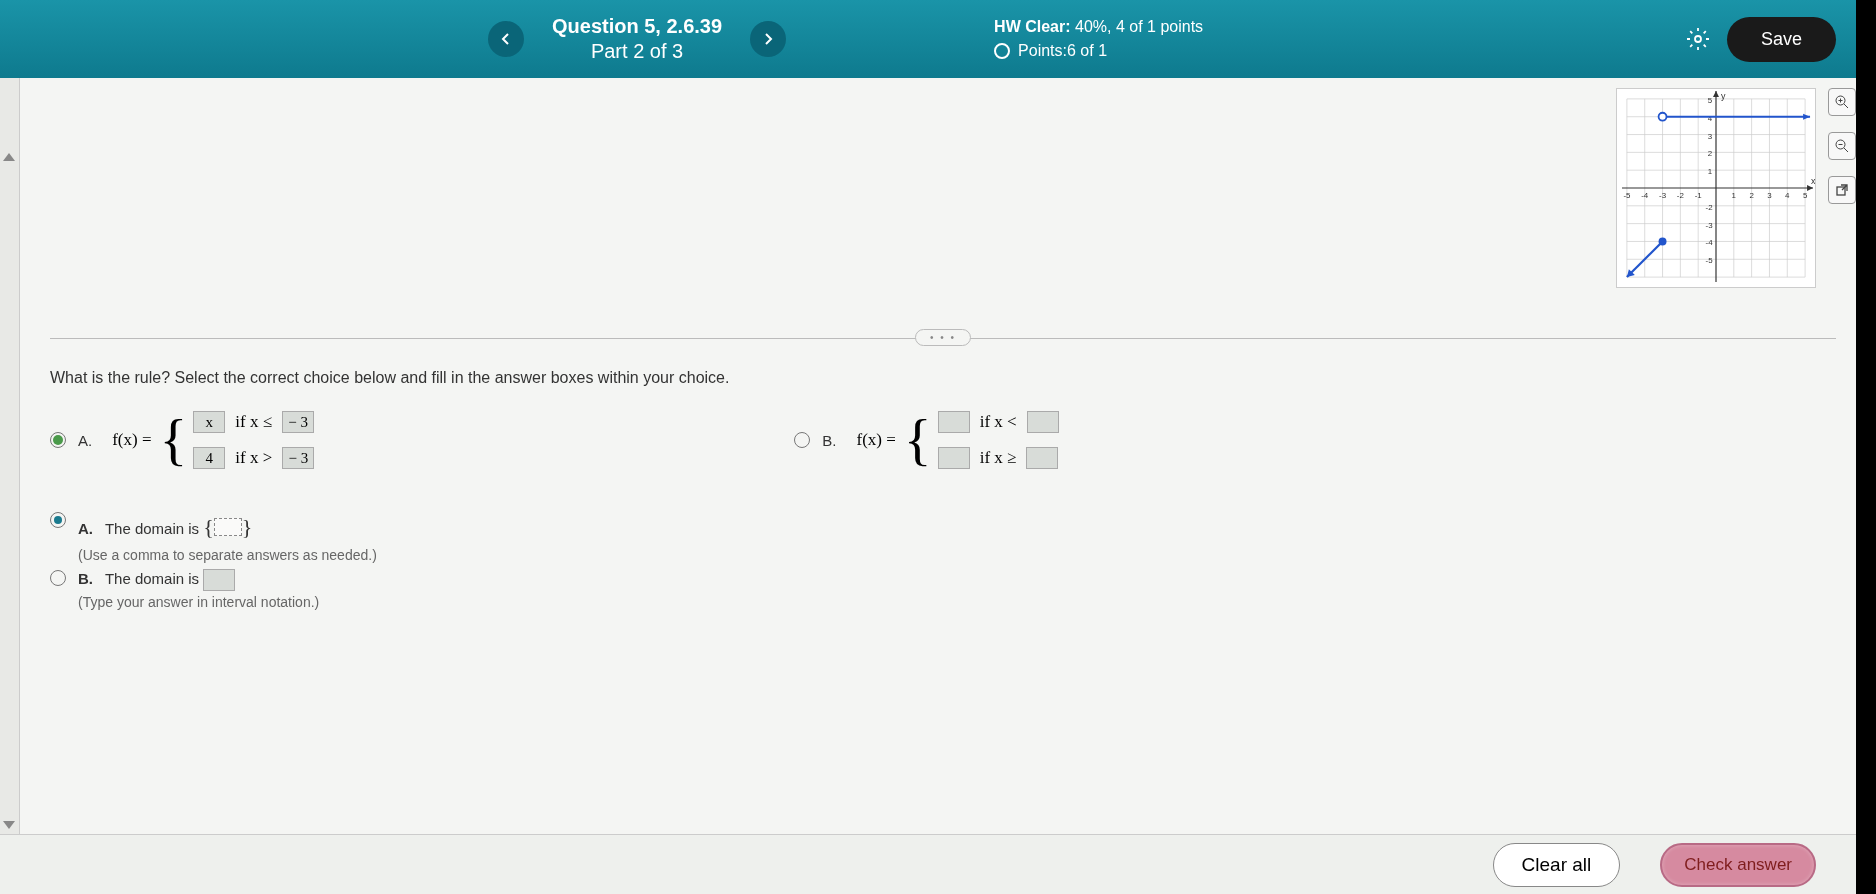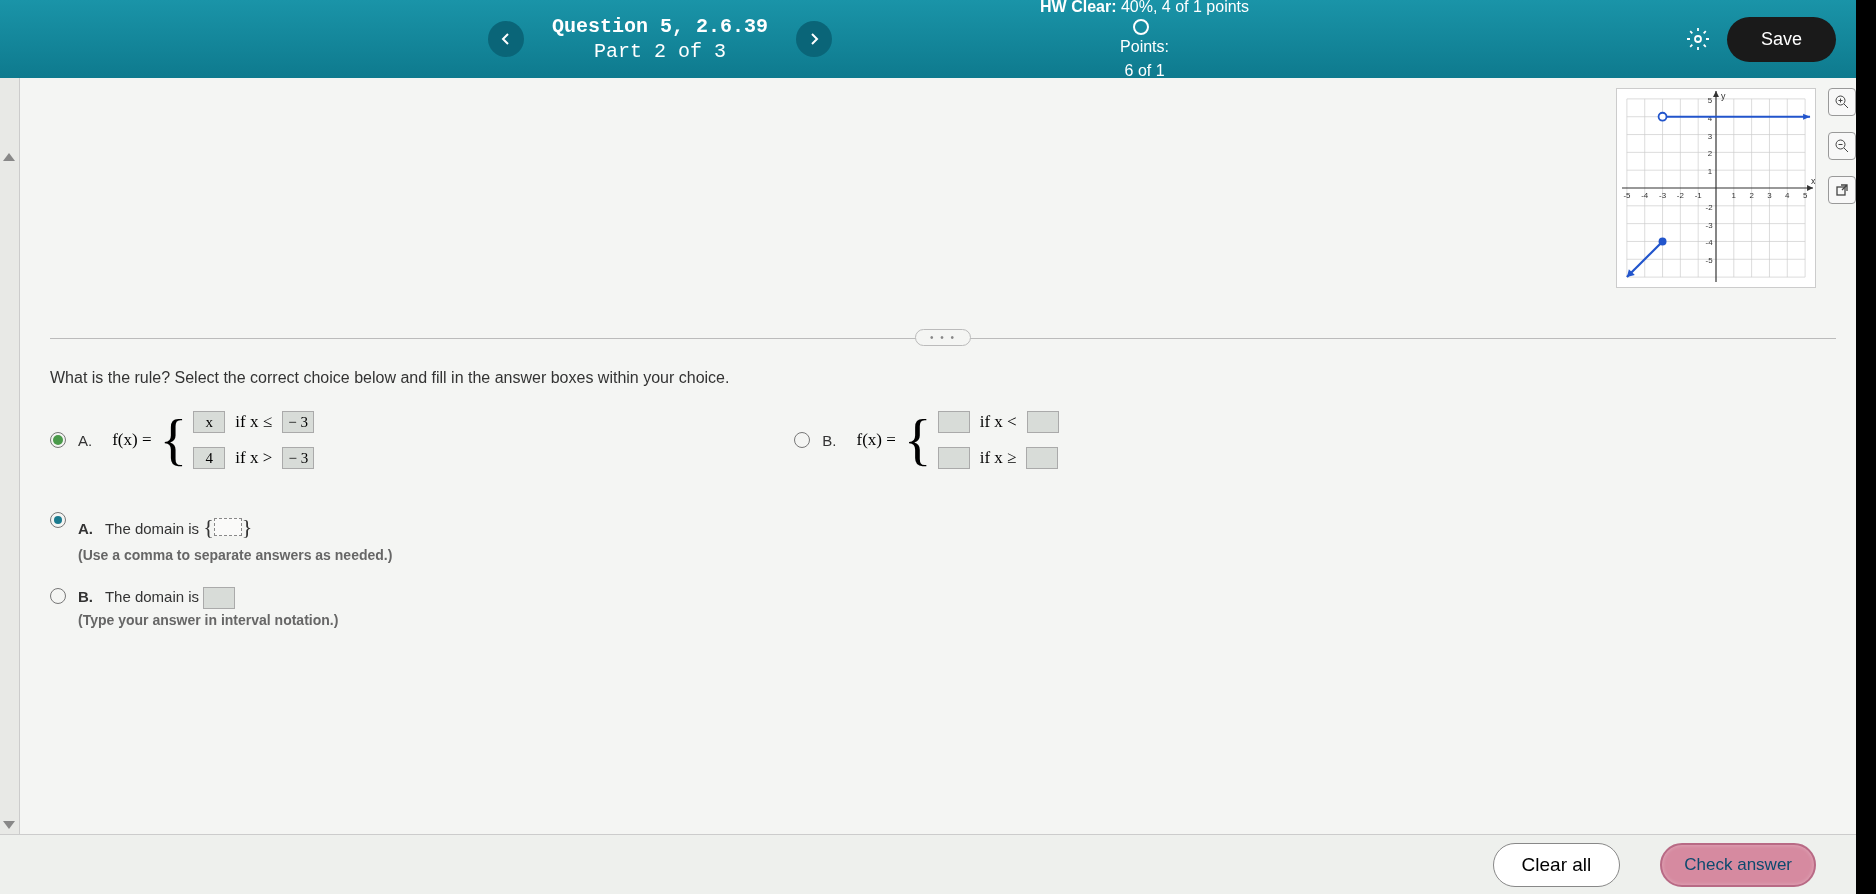--- a/index.html
+++ b/index.html
@@ -1,26 +1,26 @@
 <!DOCTYPE html>
 <html><head>
   <meta charset="utf-8">
   <style>
     * { box-sizing: border-box; margin: 0; padding: 0; }
     body { font-family: Arial, Helvetica, sans-serif; background: #e8e9e6; width: 1876px; height: 894px; overflow: hidden; position: relative; }
     
     .top-bar { background: linear-gradient(to bottom, #1a94a8, #0e7a8e); height: 78px; display: flex; align-items: center; color: white; padding: 0 40px; position: relative; }
     .nav-btn { width: 36px; height: 36px; border-radius: 50%; background: #0a6578; color: white; display: flex; align-items: center; justify-content: center; cursor: pointer; font-size: 14px; margin: 0 8px; }
-    .q-title-block { text-align: center; margin: 0 20px; font-family: Liberation Mono, monospace; }
+    .q-title-block { text-align: center; margin: 0 20px; }
     .q-title { font-weight: bold; font-size: 20px; }
     .q-part { font-size: 20px; margin-top: 2px; }
     .nav-group { display: flex; align-items: center; margin-left: 440px; }
     .score-block { margin-left: 200px; font-size: 16px; line-height: 1.5; }
     .score-line1 .bold { font-weight: bold; }
-    .score-line2 { display: flex; align-items: center; flex-direction: column; }
+    .score-line2 { display: flex; align-items: center; }
     .circle-empty { width: 16px; height: 16px; border: 2px solid white; border-radius: 50%; display: inline-block; margin-right: 8px; }
     .right-controls { margin-left: auto; display: flex; align-items: center; gap: 17px; }
     .gear-icon { width: 24px; height: 24px; cursor: pointer; }
     .save-btn { background: #1a1a1a; color: white; border-radius: 30px; padding: 12px 34px; font-size: 18px; font-weight: 500; cursor: pointer; border: none; }
     
     .content { background: #f4f5f3; padding: 20px 40px 20px 50px; height: calc(100% - 78px - 60px); position: relative; overflow: hidden; }
     .scroll-left { position: absolute; left: 0; top: 0; width: 20px; height: 100%; background: #e8e9e6; border-right: 1px solid #ccc; }
     .scroll-arrow-up { position: absolute; top: 75px; left: 3px; width: 0; height: 0; border-left: 6px solid transparent; border-right: 6px solid transparent; border-bottom: 8px solid #888; }
     .scroll-arrow-down { position: absolute; bottom: 5px; left: 3px; width: 0; height: 0; border-left: 6px solid transparent; border-right: 6px solid transparent; border-top: 8px solid #888; }
     
@@ -38,37 +38,37 @@
     .choice-label { font-size: 15px; color: #333; margin-right: 8px; }
     
     .piecewise { display: flex; align-items: center; font-family: 'Times New Roman', serif; font-size: 17px; }
     .piecewise .fx { margin-right: 8px; }
     .brace { font-size: 58px; font-weight: 100; line-height: 0.9; margin-right: 6px; font-family: 'Times New Roman', serif; }
     .piecewise-rows { display: flex; flex-direction: column; gap: 14px; }
     .piecewise-row { display: flex; align-items: center; gap: 10px; }
     .answer-box { background: #d8dcd8; border: 1px solid #aaa; width: 32px; height: 22px; display: inline-flex; align-items: center; justify-content: center; font-size: 15px; }
     .answer-box.filled { font-family: 'Times New Roman', serif; }
     
-    .domain-choices { display: flex; flex-direction: column; gap: 18px; margin-top: 16px; }
+    .domain-choices { display: flex; flex-direction: column; margin-top: 16px; }
     .domain-choice { display: flex; align-items: flex-start; gap: 12px; }
     .domain-choice .text-block { font-size: 15px; color: #333; line-height: 1.6; }
-    .domain-choice .hint { color: #666; font-size: 14px; font-weight: bold; }
+    .domain-choice .hint { color: #666; font-size: 14px; }
     .inline-brace-box { display: inline-flex; align-items: center; }
     .small-brace-l { font-size: 22px; font-family: 'Times New Roman', serif; }
     .small-brace-r { font-size: 22px; font-family: 'Times New Roman', serif; }
     .dashed-box { border: 1px dashed #888; width: 28px; height: 18px; display: inline-block; background: rgba(255,255,255,0.5); }
     
     .graph-container { position: absolute; right: 60px; top: 10px; }
     .graph-svg { background: white; border: 1px solid #ccc; }
     .zoom-controls { position: absolute; right: 20px; top: 10px; display: flex; flex-direction: column; gap: 16px; }
     .zoom-btn { width: 28px; height: 28px; border: 1px solid #999; border-radius: 4px; background: #f8f8f8; display: flex; align-items: center; justify-content: center; cursor: pointer; font-size: 14px; }
     
     .footer { height: 60px; background: #eef0ed; display: flex; align-items: center; justify-content: flex-end; padding: 0 60px; gap: 40px; border-top: 1px solid #ccc; }
     .clear-btn { background: white; border: 1.5px solid #888; border-radius: 28px; padding: 10px 28px; font-size: 19px; cursor: pointer; }
-    .check-btn { background: #d68aa0; border: 2px solid #b86a85; border-radius: 28px; padding: 10px 22px; font-size: 17px; color: #0c4a6e; cursor: pointer; box-shadow: inset 0 0 4px rgba(255,255,255,0.3); }
+    .check-btn { background: #d68aa0; border: 2px solid #b86a85; border-radius: 28px; padding: 10px 22px; font-size: 17px; color: #7f1d1d; cursor: pointer; box-shadow: inset 0 0 4px rgba(255,255,255,0.3); }
     
     .black-side { position: absolute; right: 0; top: 0; width: 20px; height: 100%; background: #000; }
   </style>
 </head>
 <body>
 
 <div class="top-bar">
   <div class="nav-group">
     <div class="nav-btn">
       <svg width="10" height="12" viewBox="0 0 10 12">

